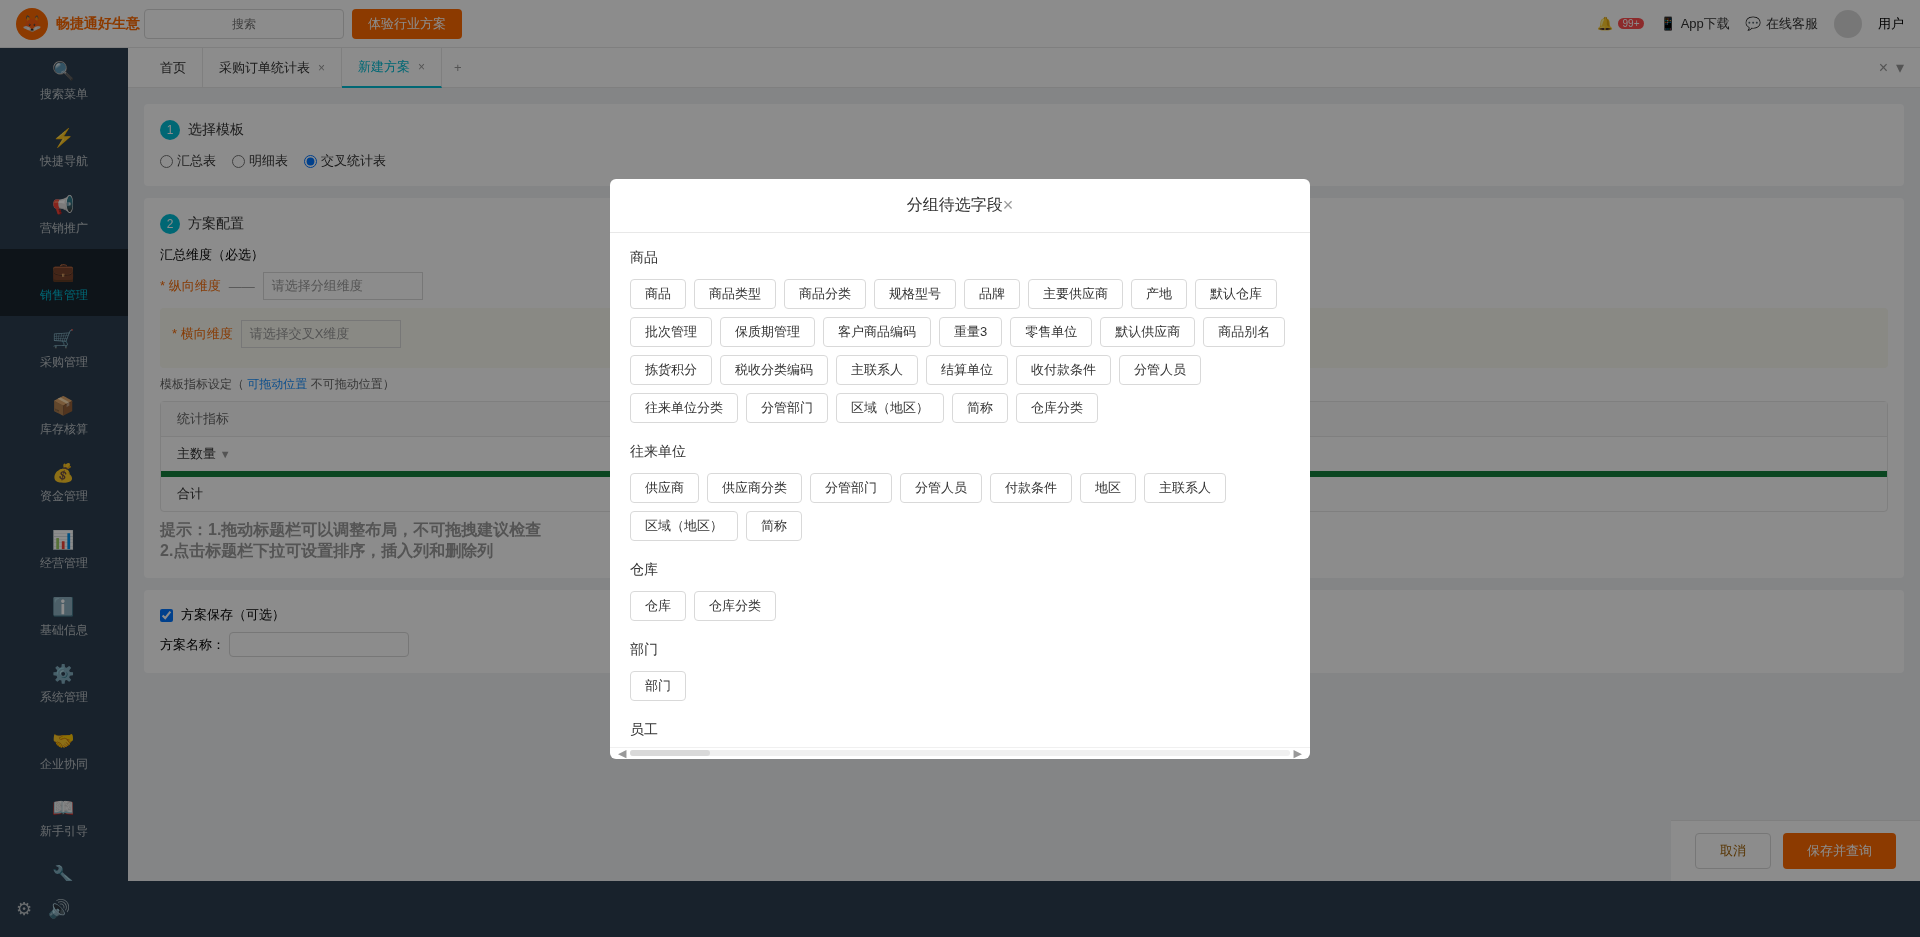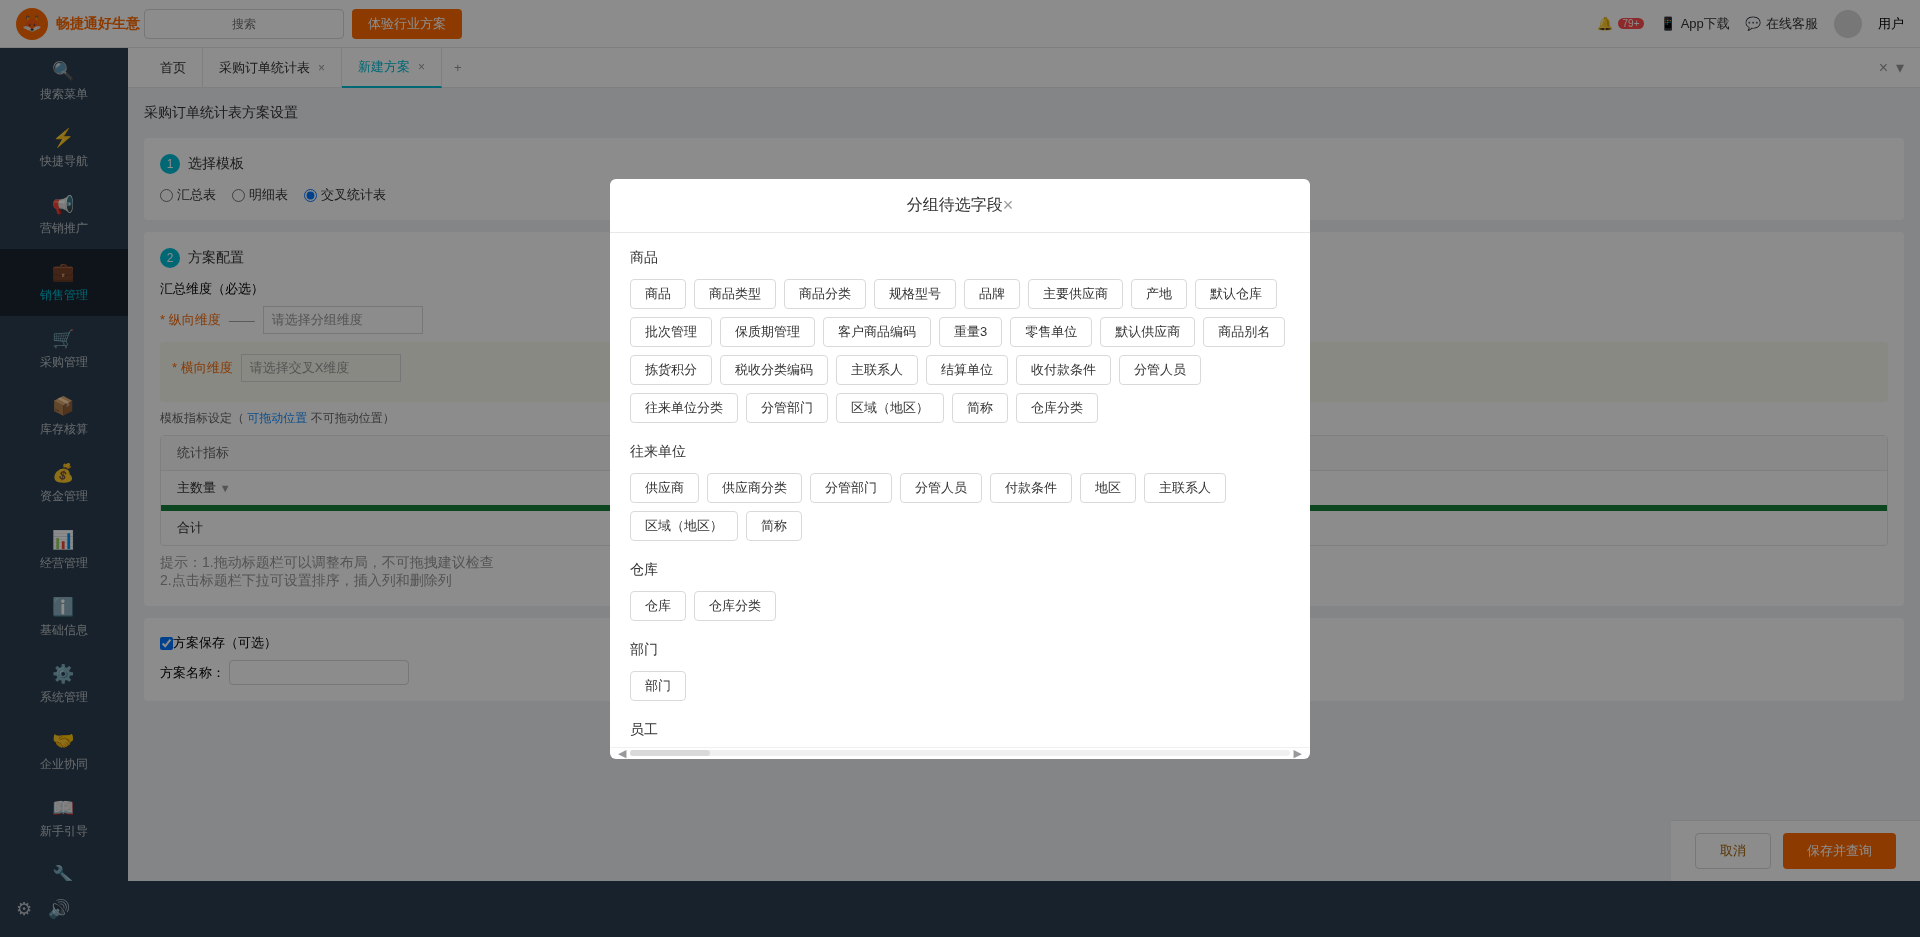--- a/index.html
+++ b/index.html
@@ -381,21 +381,21 @@
     <div class="logo-icon">🦊</div>
     <span>畅捷通好生意</span>
   </div>
   <div class="header-search">
     <input class="search-box" type="text" placeholder="搜索" style="">
     <button class="header-btn-experience">体验行业方案</button>
   </div>
   <div class="header-right">
     <div class="header-right-item">
       <span>🔔</span>
-      <span class="badge">79+</span>
+      <span class="badge">99+</span>
     </div>
     <div class="header-right-item">
       <span>📱</span>
       <span>App下载</span>
     </div>
     <div class="header-right-item">
       <span>💬</span>
       <span>在线客服</span>
     </div>
     <div class="avatar"></div>
@@ -476,21 +476,20 @@
     <span class="tab-close">×</span>
   </div>
   <div class="tab-add">+</div>
   <div style="margin-left:auto;display:flex;align-items:center;gap:8px;">
     <span style="cursor:pointer;color:#999;font-size:16px;">×</span>
     <span style="cursor:pointer;color:#999;font-size:16px;">▾</span>
   </div>
 </div>
 
 <div class="main-content">
-  <div class="page-title">采购订单统计表方案设置</div>
 
   <div class="config-section">
     <div class="step-label">
       <span class="step-num">1</span>
       <span>选择模板</span>
     </div>
     <div class="radio-group">
       <label class="radio-item">
         <input type="radio" name="template" style=""> 
           <span>汇总表</span>
@@ -538,28 +537,28 @@
         </div>
         <div style="flex:1;padding:8px 16px;">
           <div style="font-size:13px;color:#333;">金额</div>
         </div>
       </div>
       <div style="display:flex;border-top:6px solid #15803d;">
         <div style="flex:1;padding:8px 16px;border-right:1px solid #e8e8e8;font-size:13px;color:#333;">合计</div>
         <div style="flex:1;padding:8px 16px;font-size:13px;color:#333;">合计</div>
       </div>
     </div>
-    <div style="font-size:14px;color:#999;margin-top:8px;">
+    <div style="font-size:16px;color:#999;margin-top:8px;font-weight:bold;">
       <div>提示：1.拖动标题栏可以调整布局，不可拖拽建议检查</div>
       <div>2.点击标题栏下拉可设置排序，插入列和删除列</div>
     </div>
   </div>
 
   <div class="config-section">
-    <label style="display:flex;align-items:center;">
+    <label style="display:flex;align-items:center;gap:8px;">
       <input type="checkbox" checked="" style="">
       <span>方案保存（可选）</span>
     </label>
     <div style="margin-top:8px;">
       <span>方案名称：</span>
       <input type="text" style="border: 1px solid rgb(217, 217, 217); border-radius: 4px; padding: 4px 8px; width: 180px;">
     </div>
   </div>
 </div>
 

